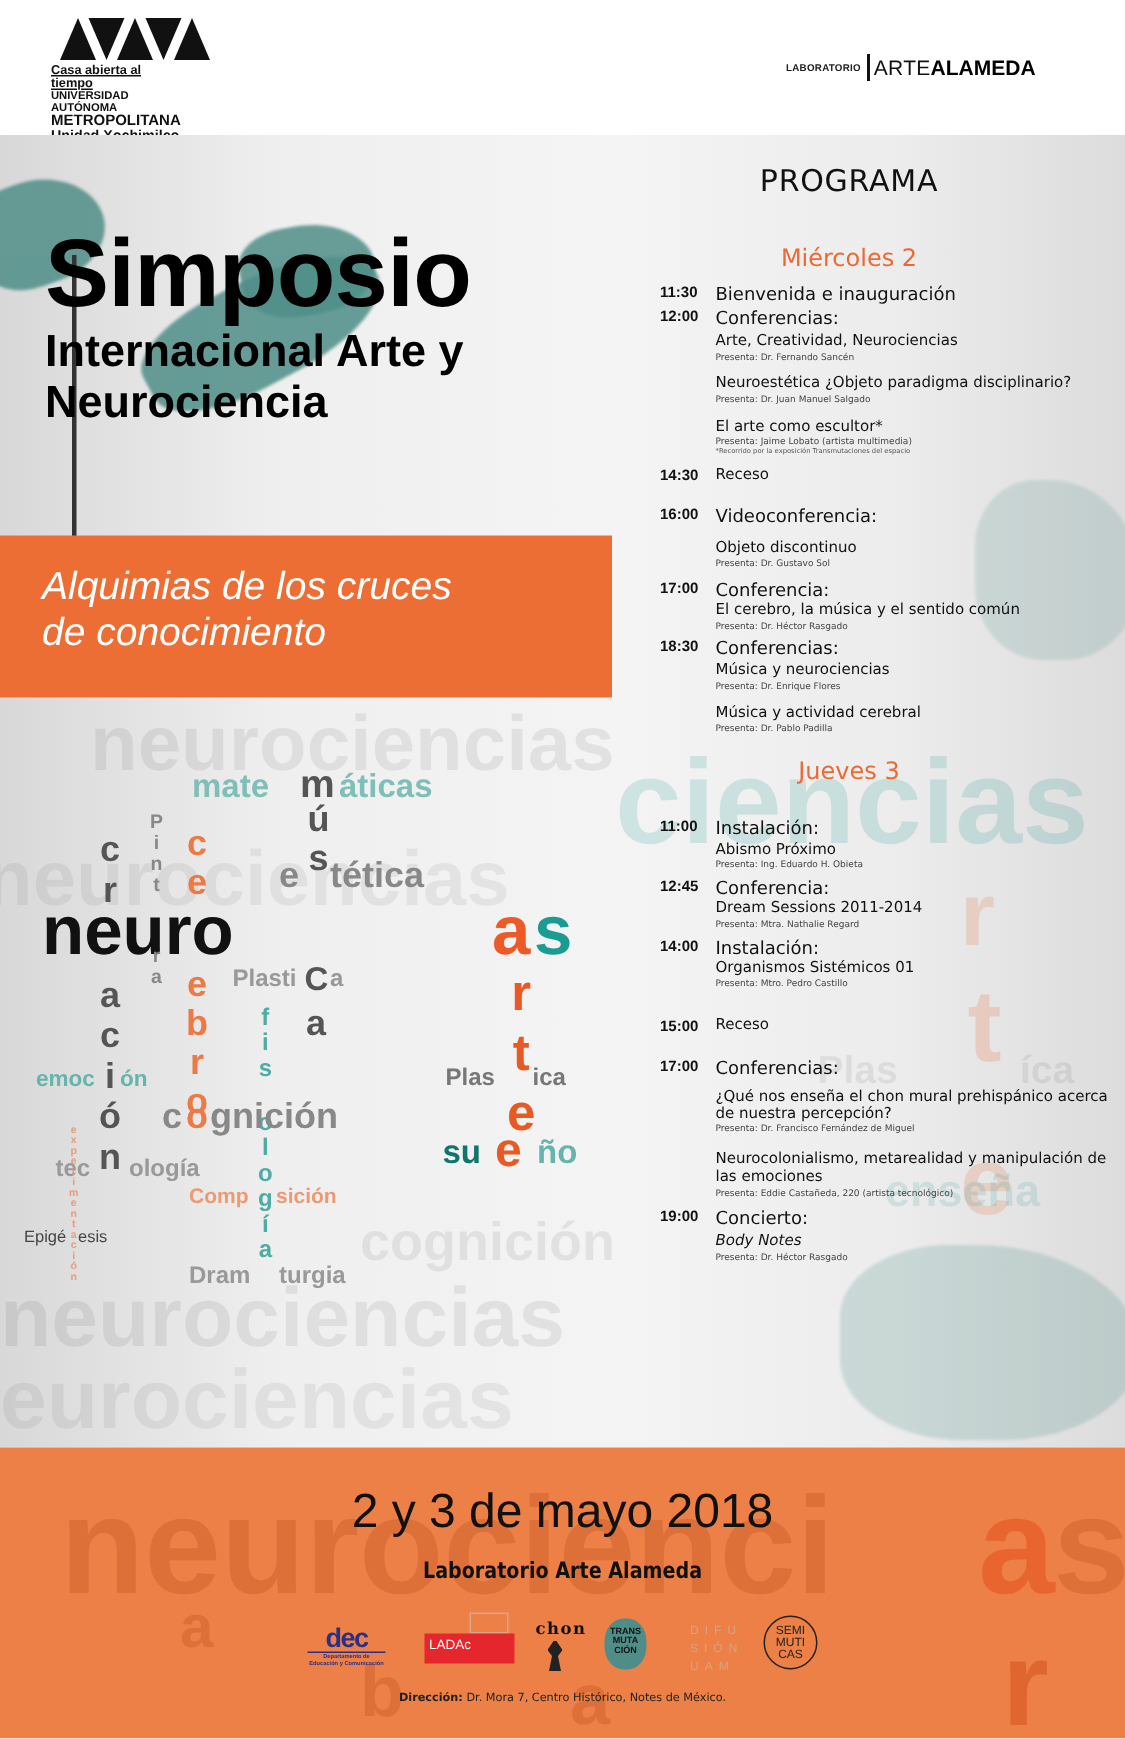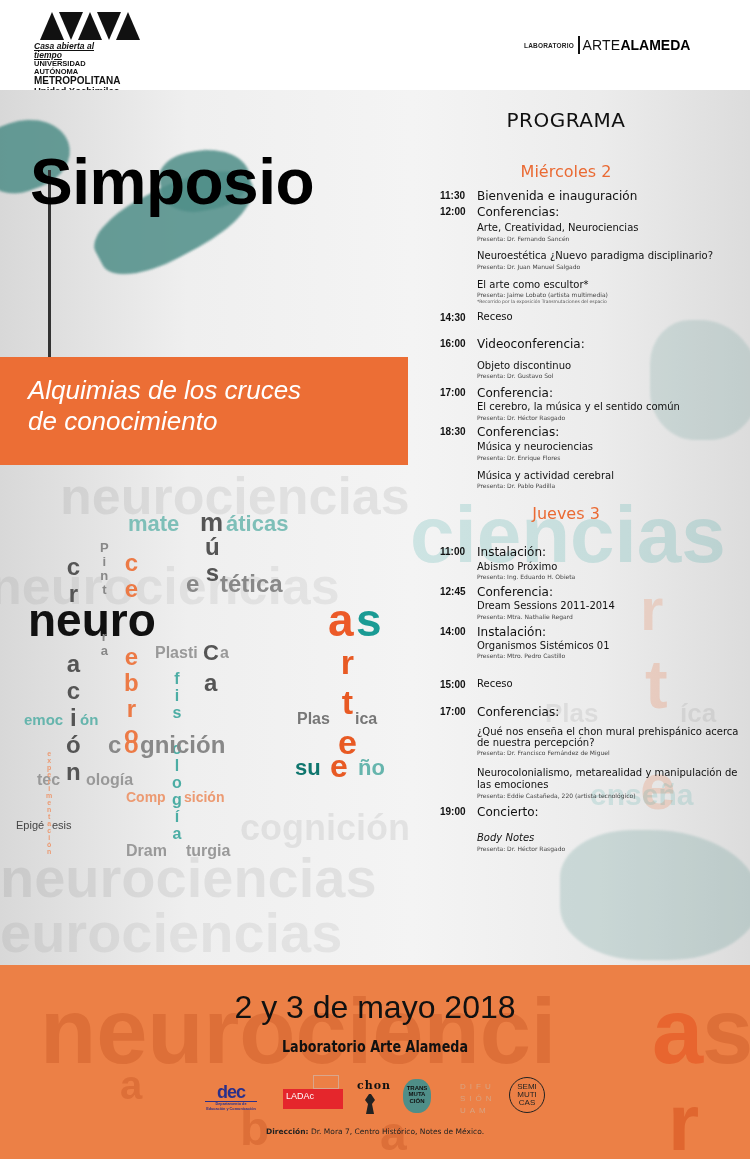--- a/index.html
+++ b/index.html
@@ -6,21 +6,21 @@
   html, body { width: 750px; height: 1159px; overflow: hidden; background: #ffffff; }
   body { position: relative; font-family: "Liberation Sans", sans-serif; color: #111; }
 
   
   .header { position: absolute; left: 0; top: 0; width: 750px; height: 90px; background: #fff; }
   .uam-logo { position: absolute; left: 34px; top: 12px; width: 86px; }
   .uam-mark { display: flex; gap: 1px; height: 30px; margin-left: 6px; }
   .uam-mark .tri { width: 0; height: 0; border-left: 12px solid transparent; border-right: 12px solid transparent; border-bottom: 28px solid #111; }
   .uam-mark .tri.inv { border-bottom: none; border-top: 28px solid #111; margin-left: -6px; margin-right: -6px; }
   .uam-text { font-family: "Liberation Sans", sans-serif; font-weight: bold; line-height: 1.05; color: #111; }
-  .uam-text .l1 { font-size: 8.5px; text-decoration: underline; font-style: italic; }
+  .uam-text .l1 { font-size: 8.5px; text-decoration: underline; }
   .uam-text .l2 { font-size: 7.5px; }
   .uam-text .l3 { font-size: 10px; }
   .uam-text .l4 { font-size: 9.5px; }
 
   .lab-logo { position: absolute; left: 524px; top: 36px; display: flex; align-items: center; }
   .lab-logo .small { font-size: 6.5px; font-weight: bold; letter-spacing: 0.2px; color: #222; margin-right: 4px; }
   .lab-logo .bar { width: 1.5px; height: 18px; background: #111; margin-right: 3px; }
   .lab-logo .arte { font-size: 14px; color: #111; letter-spacing: 0.2px; }
   .lab-logo .alameda { font-size: 14px; font-weight: bold; color: #000000; }
 
@@ -120,20 +120,24 @@
   <div class="bg-word" style="left:645px;top:560px;font-size:68px;color:rgba(236,110,53,0.22);">t</div>
   <div class="bg-word" style="left:640px;top:665px;font-size:64px;color:rgba(236,110,53,0.2);">e</div>
   <div class="bg-word" style="left:590px;top:690px;font-size:30px;color:rgba(26,155,148,0.15);">enseña</div>
   <div class="bg-word" style="left:545px;top:610px;font-size:26px;color:rgba(0,0,0,0.07);">Plas</div>
   <div class="bg-word" style="left:680px;top:610px;font-size:26px;color:rgba(0,0,0,0.07);">íca</div>
   <div class="bg-word" style="left:240px;top:720px;font-size:36px;color:rgba(0,0,0,0.07);">cognición</div>
 </div>
 
 <div class="title-block">
   <div class="title-main">Simposio</div>
+  <div class="title-sub">
+    <div>Internacional Arte y</div>
+    <div>Neurociencia</div>
+  </div>
 </div>
 
 <div class="subtitle-box">
   <div>Alquimias de los cruces</div>
   <div>de conocimiento</div>
 </div>
 
 <div class="collage">
   <div class="w" style="left:128px;top:48px;font-size:22px;color:#7ebfb8;">mate</div>
   <div class="w" style="left:200px;top:44px;font-size:26px;color:#555;">m</div>
@@ -246,21 +250,21 @@
 
   <div class="entry" style="margin-top:8px;">
     <span class="time">11:30</span>
     <div class="type">Bienvenida e inauguración</div>
   </div>
   <div class="entry" style="margin-top:1px;">
     <span class="time">12:00</span>
     <div class="type">Conferencias:</div>
     <div class="talk">Arte, Creatividad, Neurociencias</div>
     <div class="pres">Presenta: Dr. Fernando Sancén</div>
-    <div class="talk" style="margin-top:8px;">Neuroestética ¿Nuevo paradigma disciplinario?</div>
+    <div class="talk" style="margin-top:8px;">Neuroestética ¿Objeto paradigma disciplinario?</div>
     <div class="pres">Presenta: Dr. Juan Manuel Salgado</div>
     <div class="talk" style="margin-top:8px;">El arte como escultor*</div>
     <div class="pres">Presenta: Jaime Lobato (artista multimedia)</div>
     <div class="note">*Recorrido por la exposición Transmutaciones del espacio</div>
   </div>
   <div class="entry" style="margin-top:6px;">
     <span class="time">14:30</span>
     <div class="rec">Receso</div>
   </div>
   <div class="entry" style="margin-top:15px;">
@@ -312,21 +316,21 @@
     <span class="time">17:00</span>
     <div class="type">Conferencias:</div>
     <div class="talk" style="margin-top:6px;line-height:1.15;">¿Qué nos enseña el chon mural prehispánico acerca de nuestra percepción?</div>
     <div class="pres">Presenta: Dr. Francisco Fernández de Miguel</div>
     <div class="talk" style="margin-top:10px;">Neurocolonialismo, metarealidad y manipulación de las emociones</div>
     <div class="pres">Presenta: Eddie Castañeda, 220 (artista tecnológico)</div>
   </div>
   <div class="entry" style="margin-top:6px;">
     <span class="time">19:00</span>
     <div class="type">Concierto:</div>
-    <div class="talk it" style="margin-top:12px;">Body Notes</div>
+    <div class="talk it" style="margin-top:2px;">Body Notes</div>
     <div class="pres">Presenta: Dr. Héctor Rasgado</div>
   </div>
 </div>
 
 <div class="footer">
   <div class="footer-bg" style="left:40px;top:20px;font-size:92px;">neurocienci</div>
   <div class="footer-bg" style="left:652px;top:20px;font-size:92px;color:#e8652f;">a</div>
   <div class="footer-bg" style="left:702px;top:20px;font-size:92px;">s</div>
   <div class="footer-bg" style="left:668px;top:118px;font-size:80px;color:#e0662f;">r</div>
   <div class="footer-bg" style="left:120px;top:100px;font-size:40px;">a</div>

